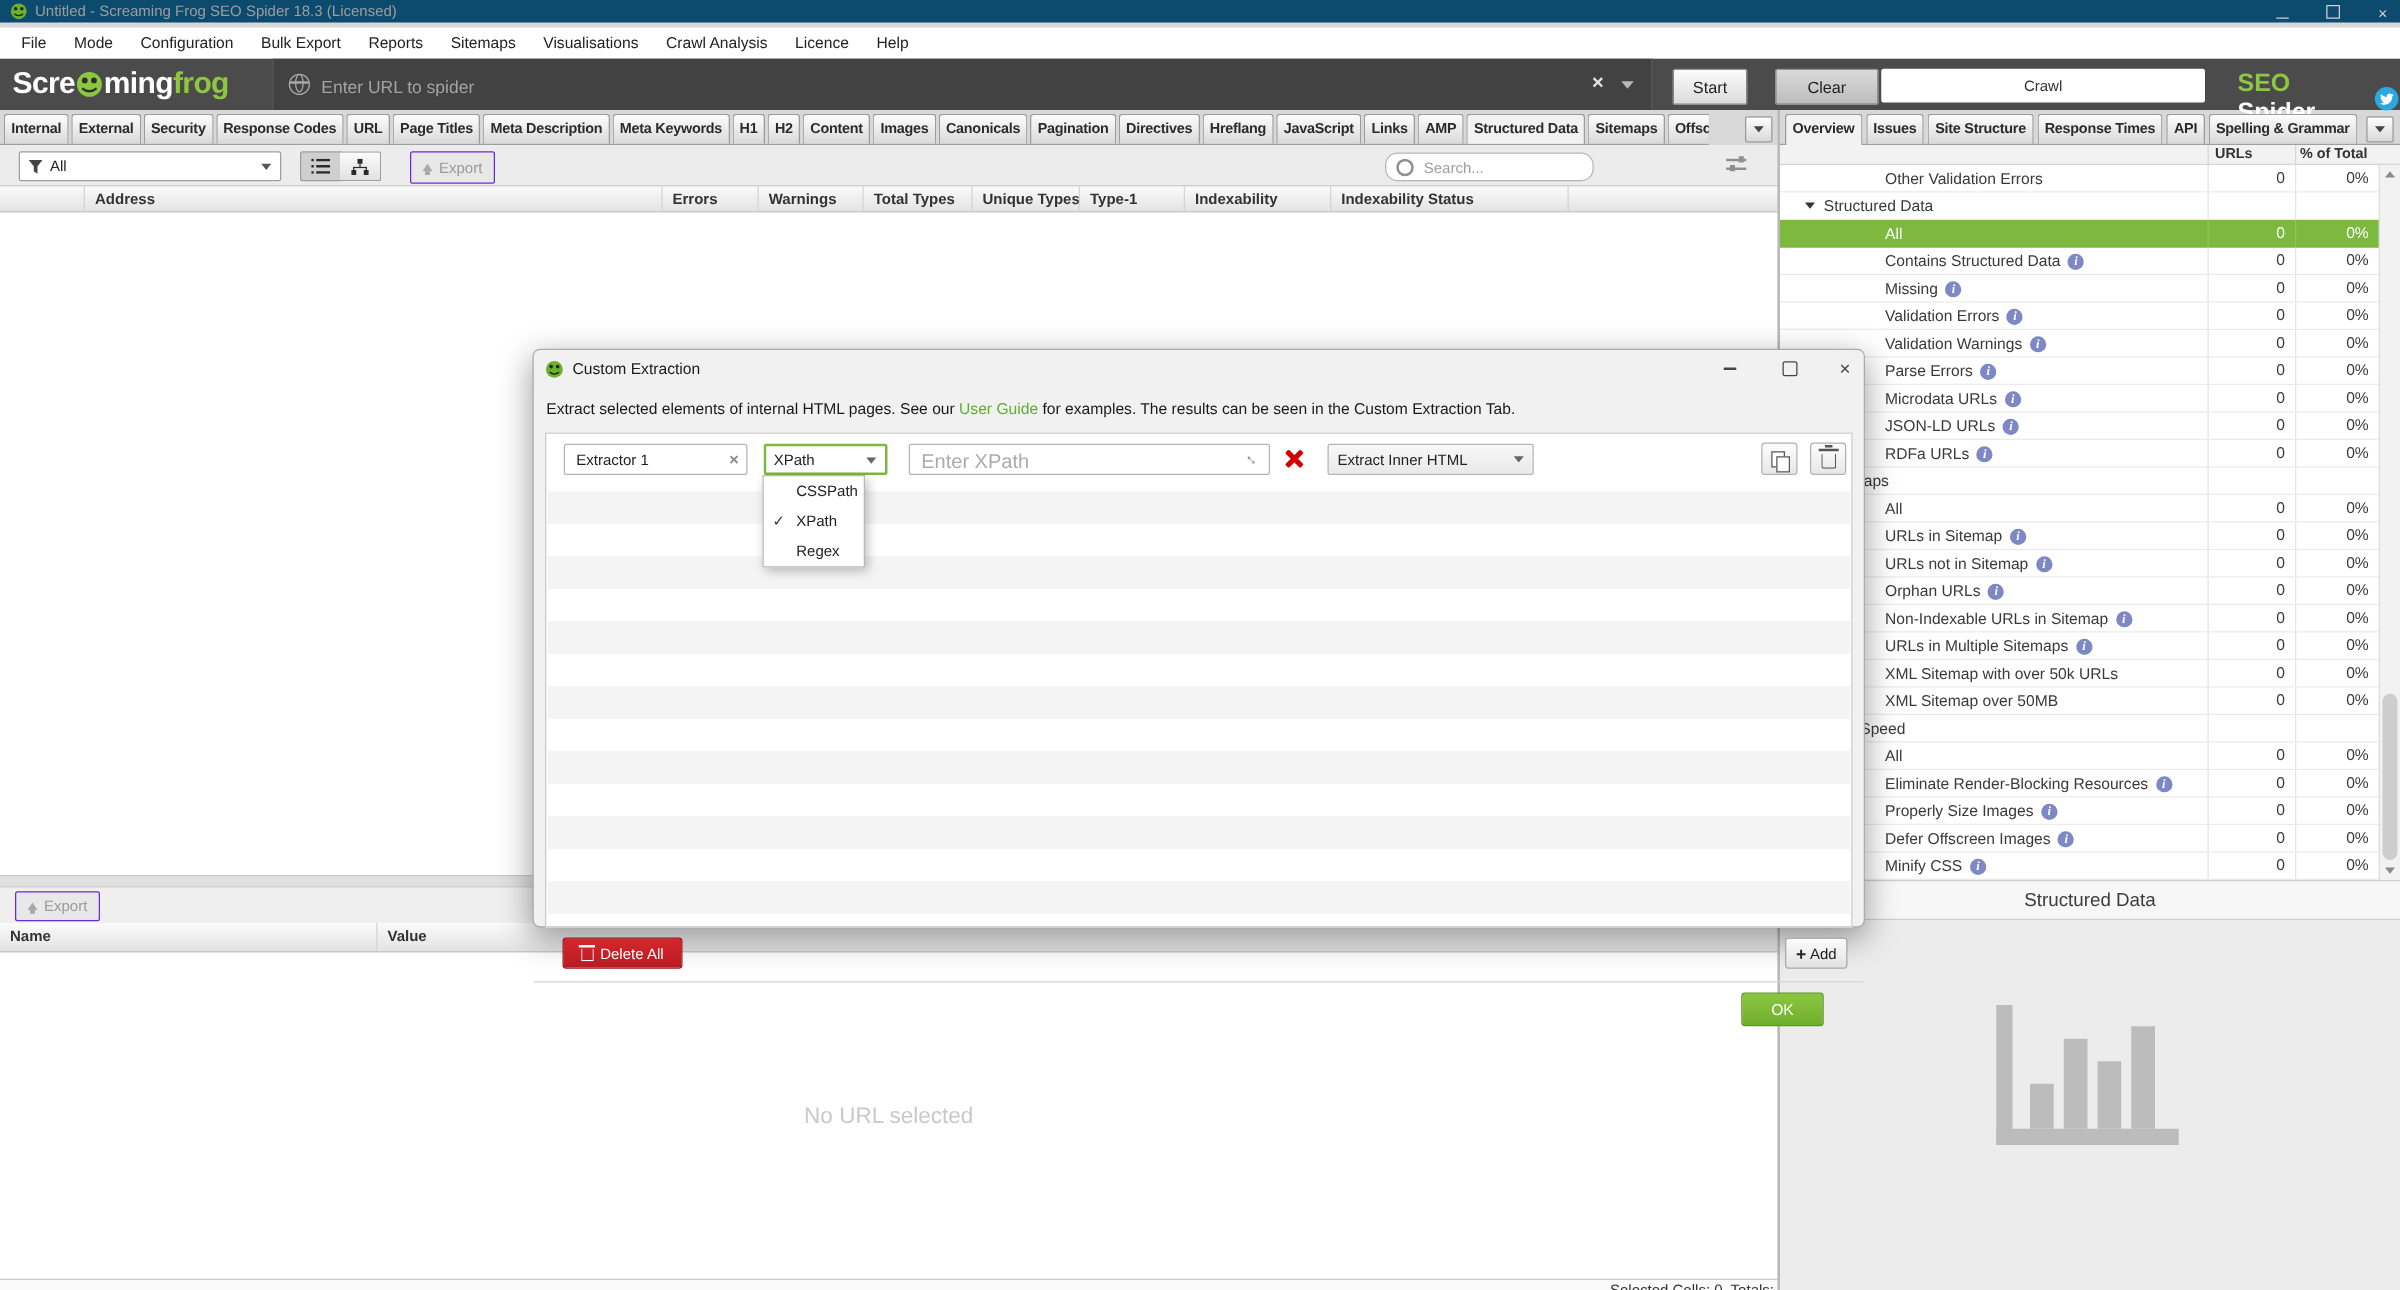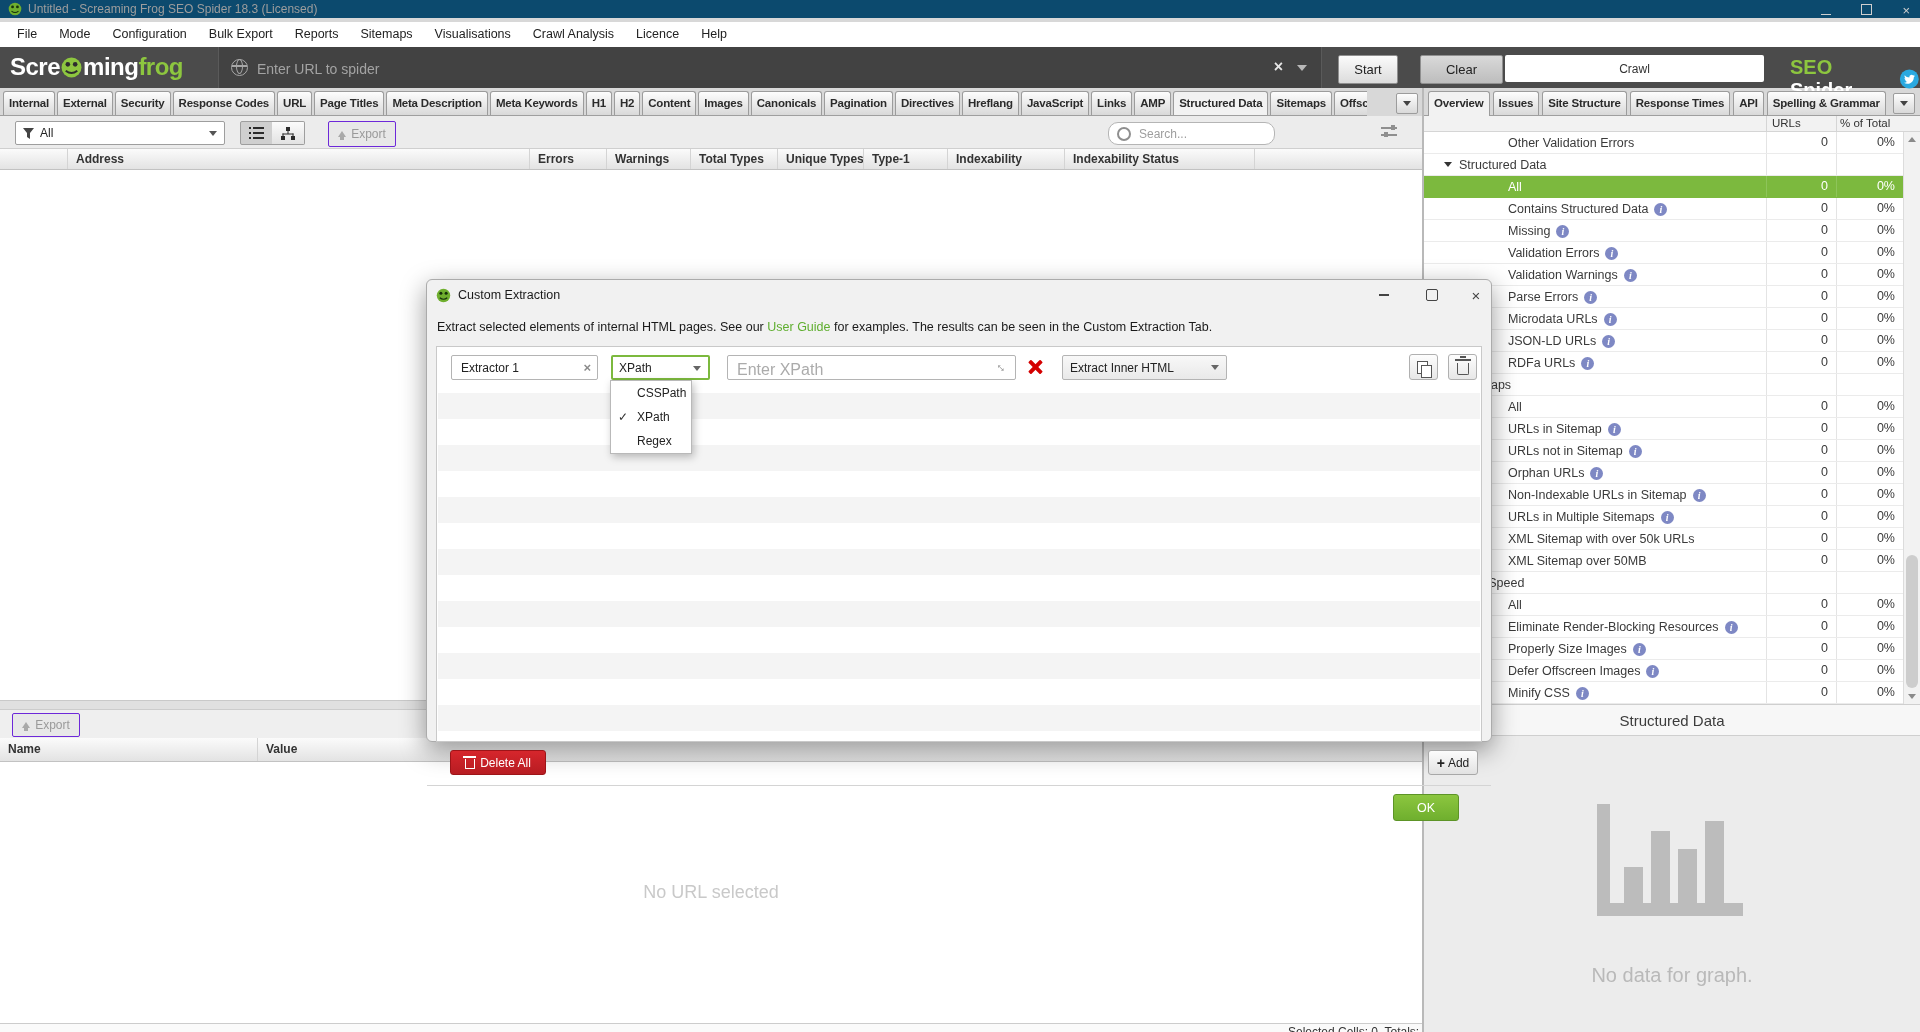--- a/index.html
+++ b/index.html
@@ -96,21 +96,21 @@
   #nvhead{left:0;top:738px;width:1422px;height:24px;background:linear-gradient(#fbfbfb,#e3e3e3);border-bottom:1px solid #c2c2c2;display:flex;box-sizing:border-box;}
   #nvhead .th{line-height:22px;}
   #nvbody{left:0;top:762px;width:1422px;height:261px;background:#fff;display:flex;align-items:center;justify-content:center;}
   #no-url{font-size:18px;color:#c9c9c9;}
   #status-strip{left:0;top:1023px;width:1422px;height:9px;background:#fafafa;border-top:1px solid #cccccc;overflow:hidden;box-sizing:border-box;}
   #status-text{position:absolute;left:1288px;top:1px;font-size:12px;color:#333;}
 
   
   #vdivider{left:1422px;top:88px;width:2px;height:944px;background:#b9b9b9;}
   #right-colhead{left:1424px;top:116px;width:496px;height:16px;background:#f2f2f2;border-bottom:1px solid #d5d5d5;box-sizing:border-box;}
-  #right-colhead .c{position:absolute;font-size:11.5px;font-weight:normal;color:#333;top:1px;}
+  #right-colhead .c{position:absolute;font-size:11.5px;font-weight:bold;color:#333;top:1px;}
   #rc-urls{left:348px;}
   #rc-pct{left:416px;}
   #right-colhead .sep{position:absolute;top:0;width:1px;height:16px;background:#d5d5d5;}
   #tree{left:1424px;top:132px;width:496px;height:572px;background:#fff;overflow:hidden;}
   .tree-row{height:22px;display:flex;align-items:center;border-bottom:1px solid #ebebeb;box-sizing:border-box;font-size:12.5px;color:#3a3a3a;}
   .tree-row .lab{width:342px;display:flex;align-items:center;overflow:hidden;white-space:nowrap;flex-shrink:0;box-sizing:border-box;}
   .tree-row .lab.child{padding-left:84px;align-items:flex-end;}
   .tree-row .lab.grp{padding-left:20px;}
   .tree-row .arrow{width:0;height:0;border-left:4px solid transparent;border-right:4px solid transparent;border-top:5px solid #333;margin-right:7px;}
   .tree-row .cv{width:70px;text-align:right;padding-right:8px;border-left:1px solid #e4e4e4;box-sizing:border-box;flex-shrink:0;height:100%;line-height:21px;}
@@ -357,21 +357,21 @@
 <div id="main-body" class="abs"></div>
 
 <div id="hdivider" class="abs"></div>
 <div id="exportrow" class="abs">
   <div id="export-bottom" class="export-btn">
     <span class="up-arrow"></span>
     <span>Export</span>
   </div>
 </div>
 <div id="nvhead" class="abs">
-  <div class="th" style="width:258px">Name</div>
+  <div class="th" style="width:302px">Name</div>
   <div class="th fill">Value</div>
 </div>
 <div id="nvbody" class="abs">
   <span id="no-url">No URL selected</span>
 </div>
 <div id="status-strip" class="abs">
   <span id="status-text">Selected Cells: 0, Totals: 0</span>
 </div>
 
 <div id="vdivider" class="abs"></div>
@@ -594,21 +594,20 @@
 <div id="graph-head" class="abs">Structured Data</div>
 <div id="graph-body" class="abs">
   <div id="chart-icon">
     <div class="vax"></div>
       <div class="hax"></div>
     <div class="bar" style="left:27px;height:36px"></div>
     <div class="bar" style="left:54px;height:72px"></div>
     <div class="bar" style="left:81px;height:54px"></div>
     <div class="bar" style="left:108px;height:82px"></div>
   </div>
-  <div id="no-graph">No data for graph.</div>
 </div>
 
 <div id="dialog" class="abs">
   <div id="dlg-titlebar">
     <span class="ticon">
       <svg width="15" height="15" viewBox="0 0 20 20">
           <circle cx="10" cy="10" r="9" fill="#6faf2e"></circle>
           <circle cx="6.5" cy="7" r="2" fill="#16300b"></circle>
           <circle cx="13.5" cy="7" r="2" fill="#16300b"></circle>
           <path d="M5 13 q5 4 10 0" stroke="#16300b" stroke-width="1.6" fill="none"></path>

